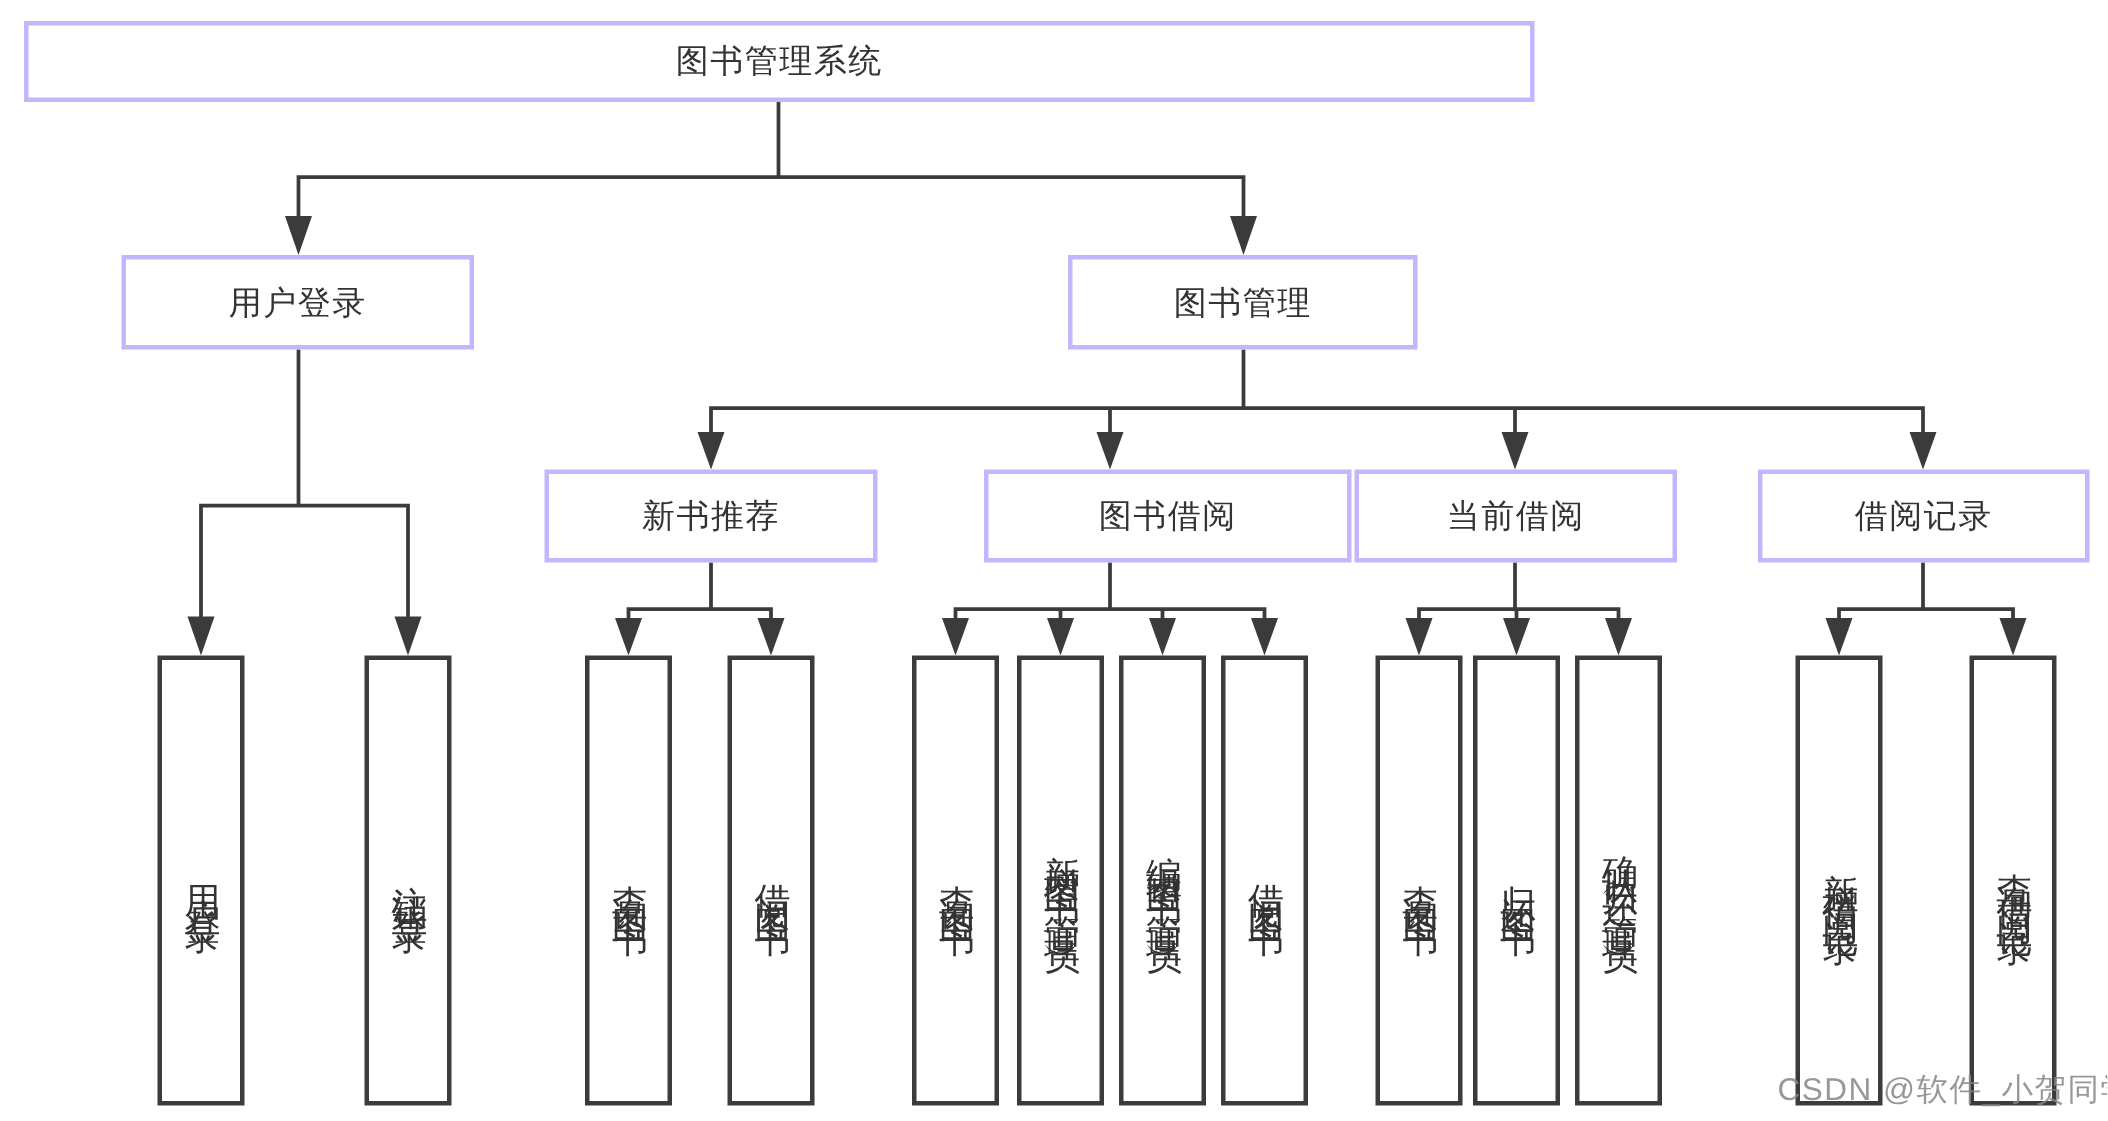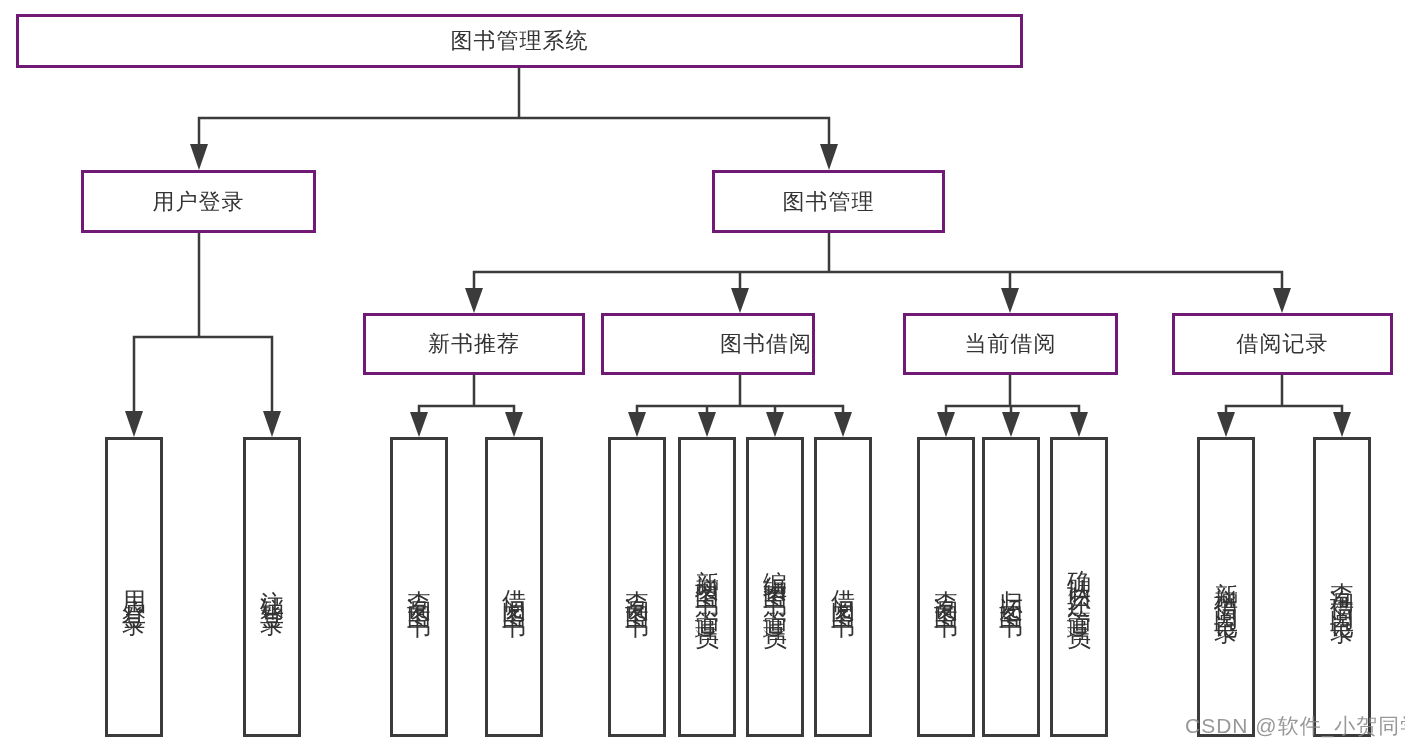--- a/index.html
+++ b/index.html
@@ -13,21 +13,21 @@
     overflow: hidden;
   }
   .connector-layer {
     position: absolute;
     left: 0; top: 0;
     z-index: 1;
   }
   .hbox {
     position: absolute;
     box-sizing: border-box;
-    border: 3px solid #701a75;
+    border: 3px solid #c4b5fd;
     background: #ffffff;
     display: flex;
     align-items: center;
     justify-content: center;
     font-size: 22px;
     letter-spacing: 1px;
     z-index: 2;
   }
   .vbox {
     position: absolute;
@@ -113,21 +113,21 @@
   <div class="hbox" style="left:81px; top:170px; width:235px; height:63px;">
     <span>用户登录</span>
   </div>
   <div class="hbox" style="left:712px; top:170px; width:233px; height:63px;">
     <span>图书管理</span>
   </div>
 
   <div class="hbox" style="left:363px; top:313px; width:222px; height:62px;justify-content:center;">
     <span>新书推荐</span>
   </div>
-  <div class="hbox" style="left:601px; top:313px; width:214px; height:62px;justify-content:flex-end;">
+  <div class="hbox" style="left:656px; top:313px; width:245px; height:62px;">
     <span>图书借阅</span>
   </div>
   <div class="hbox" style="left:903px; top:313px; width:215px; height:62px;">
     <span>当前借阅</span>
   </div>
   <div class="hbox" style="left:1172px; top:313px; width:221px; height:62px;">
     <span>借阅记录</span>
   </div>
 
   <div class="vbox" style="left:105px;">

